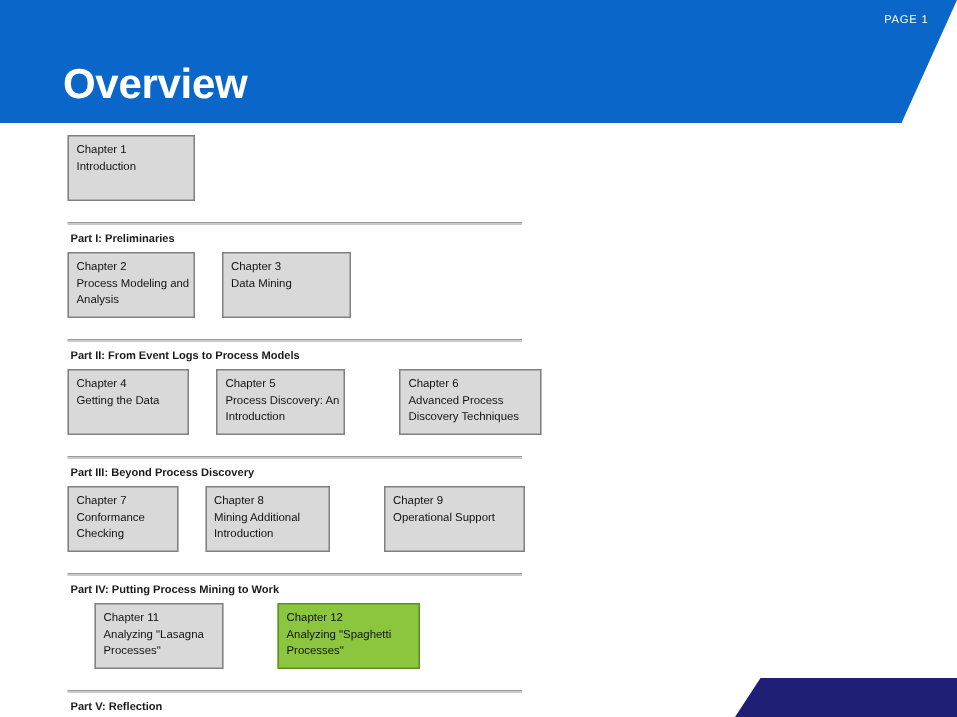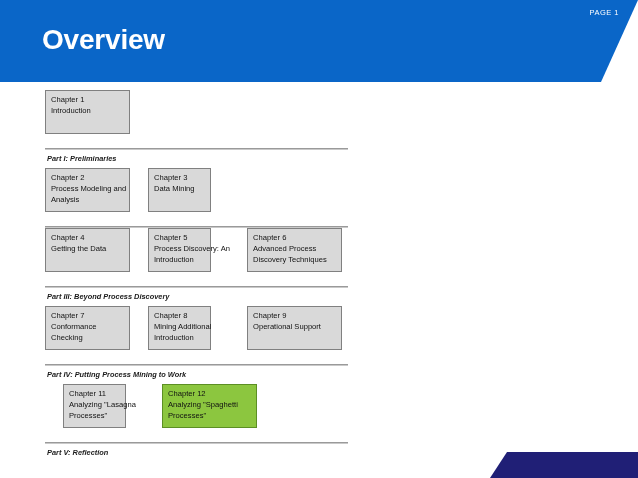--- a/index.html
+++ b/index.html
@@ -23,21 +23,21 @@
     left: 0;
     top: 0;
     width: 638px;
     height: 82px;
     background: #0a66c8;
     clip-path: polygon(0 0, 638px 0, 638px 0, 601px 82px, 0 82px);
   }
   .header-title {
     position: absolute;
     left: 42px;
-    top: 26px;
+    top: 42px;
     font-size: 28px;
     font-weight: bold;
     color: #ffffff;
     letter-spacing: -0.2px;
     line-height: 1;
     white-space: nowrap;
   }
 
   
   .content {
@@ -71,34 +71,33 @@
     background: #8cc63f;
     border-color: #5c8f24;
   }
   .chapter-box .cb-line {
     display: block;
     white-space: nowrap;
   }
 
   
   .col-1 { width: 85px; margin-left: 0px; }
-  .col-2 { width: 63px; margin-left: 18px; }
+  .col-2 { width: 86px; margin-left: 18px; }
   .col-3 { width: 95px; margin-left: 36px; }
 
   .divider {
     width: 303px;
     height: 0;
     border-top: 1px solid #9a9a9a;
     border-bottom: 1px solid #c9c9c9;
     margin: 8px 0 0 0;
   }
 
   .part-label {
     font-size: 7.4px;
-    font-style: italic;
     font-weight: bold;
     color: #1a1a1a;
     margin: 4px 0 5px 2px;
     white-space: nowrap;
   }
 
   .row-spacer { height: 6px; }
 
   
   .footer {
@@ -148,20 +147,21 @@
         </div>
         <div class="chapter-box col-2">
           <span class="cb-line">Chapter 3</span>
           <span class="cb-line">Data Mining</span>
         </div>
       </div>
       <div class="row-spacer"></div>
     </div>
     <div class="section">
       <div class="divider"></div>
+      <div class="part-label">Part II: From Event Logs to Process Models</div>
       <div class="row">
         <div class="chapter-box col-1">
           <span class="cb-line">Chapter 4</span>
           <span class="cb-line">Getting the Data</span>
         </div>
         <div class="chapter-box col-2">
           <span class="cb-line">Chapter 5</span>
           <span class="cb-line">Process Discovery: An</span>
           <span class="cb-line">Introduction</span>
         </div>

